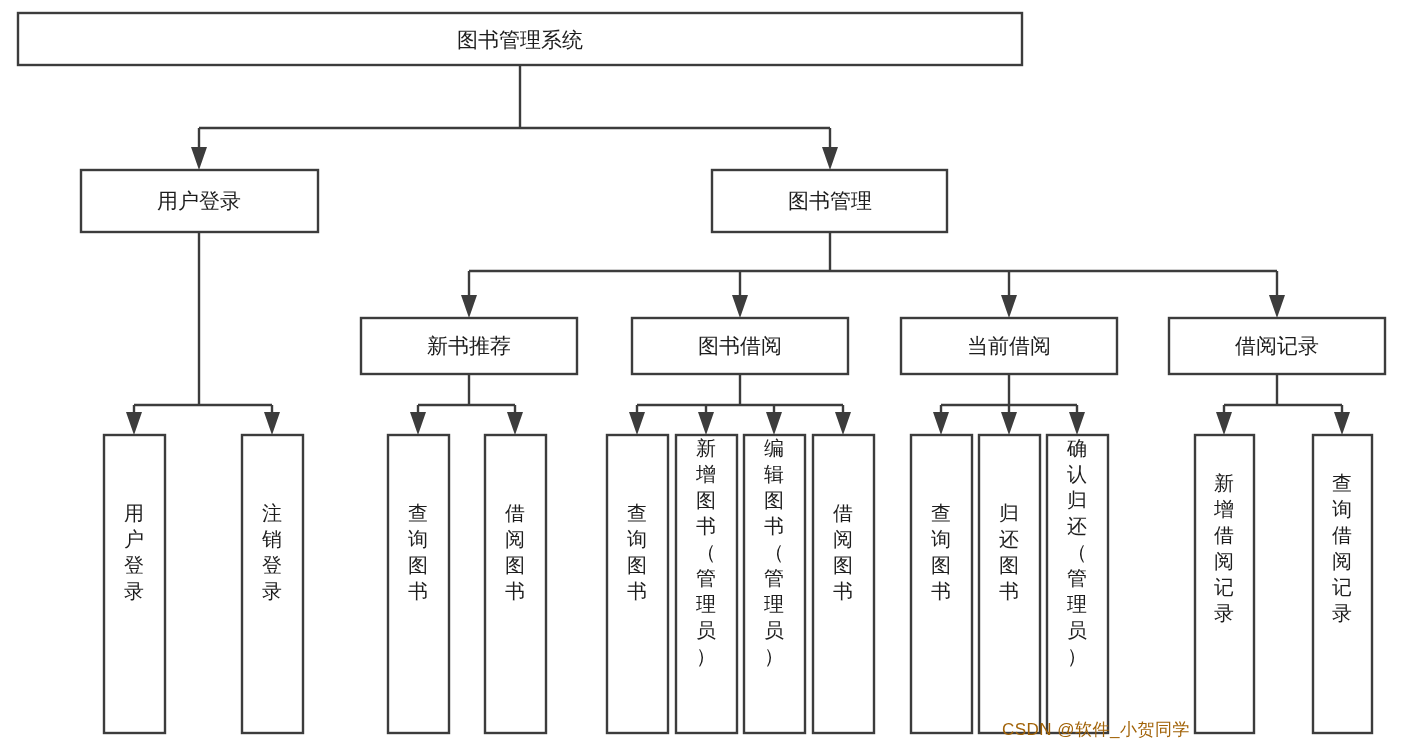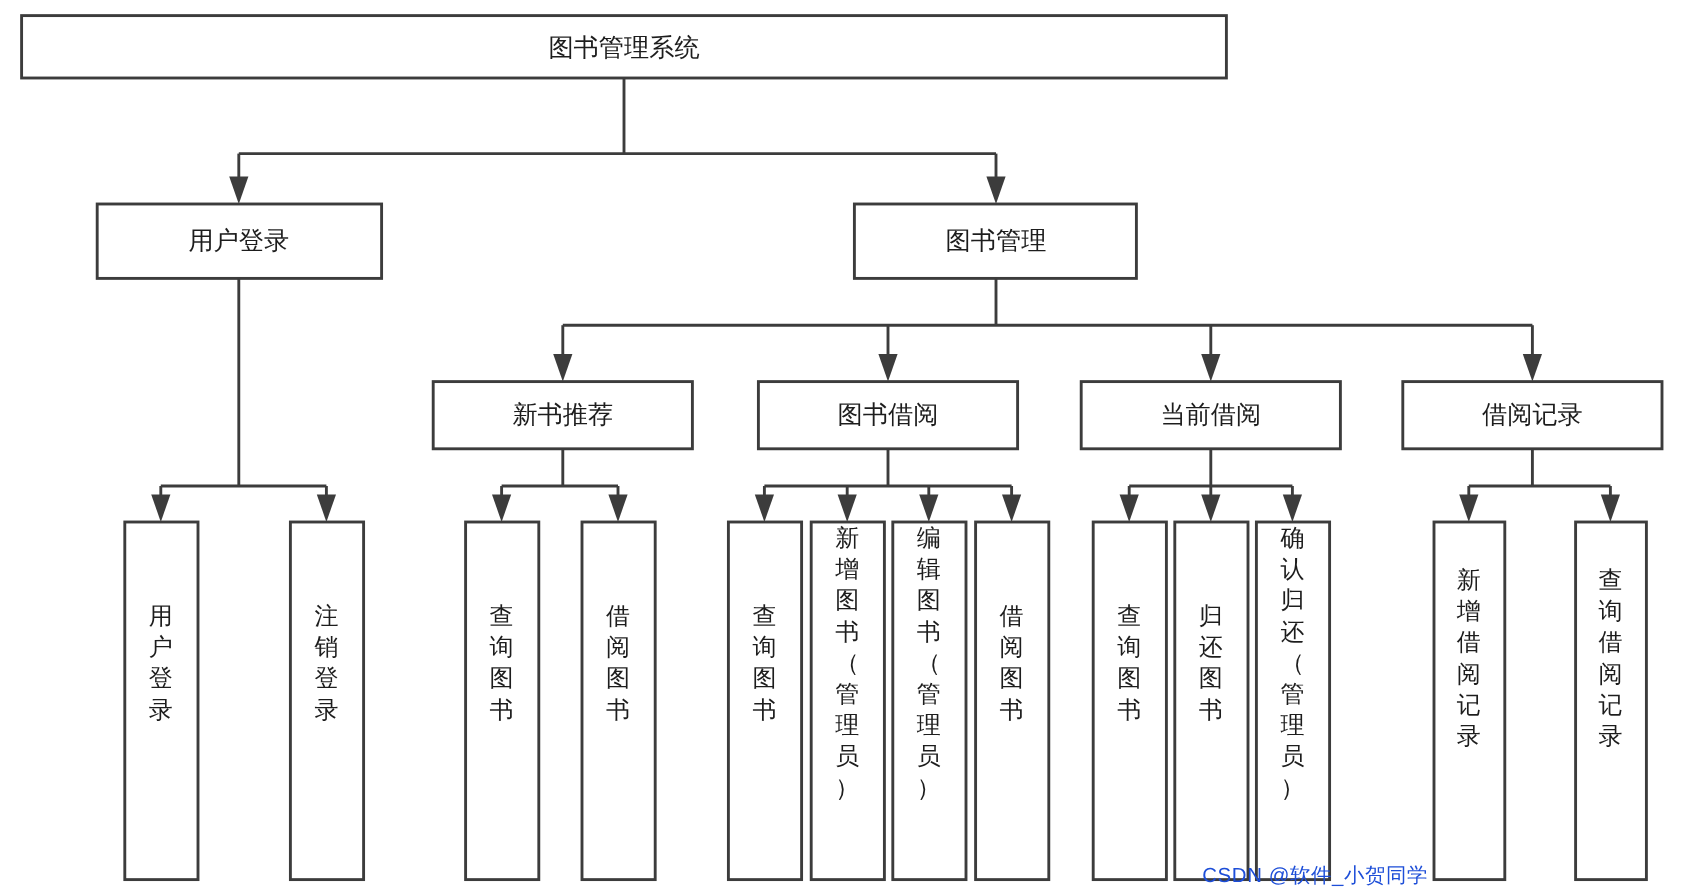--- a/index.html
+++ b/index.html
@@ -54,21 +54,21 @@
     font-size: 20px;
     fill: #1d1d1d;
     text-anchor: middle;
   }
   .watermark-text {
     position: absolute;
     right: 14px;
     bottom: 6px;
     font-family: "Liberation Sans", "DejaVu Sans", sans-serif;
     font-size: 17px;
-    color: #1d4ed8;
+    color: #a16207;
     white-space: nowrap;
     letter-spacing: 0.5px;
     pointer-events: none;
   }
 </style>
 </head>
 <body>
 
 <div id="diagram-root">
 

